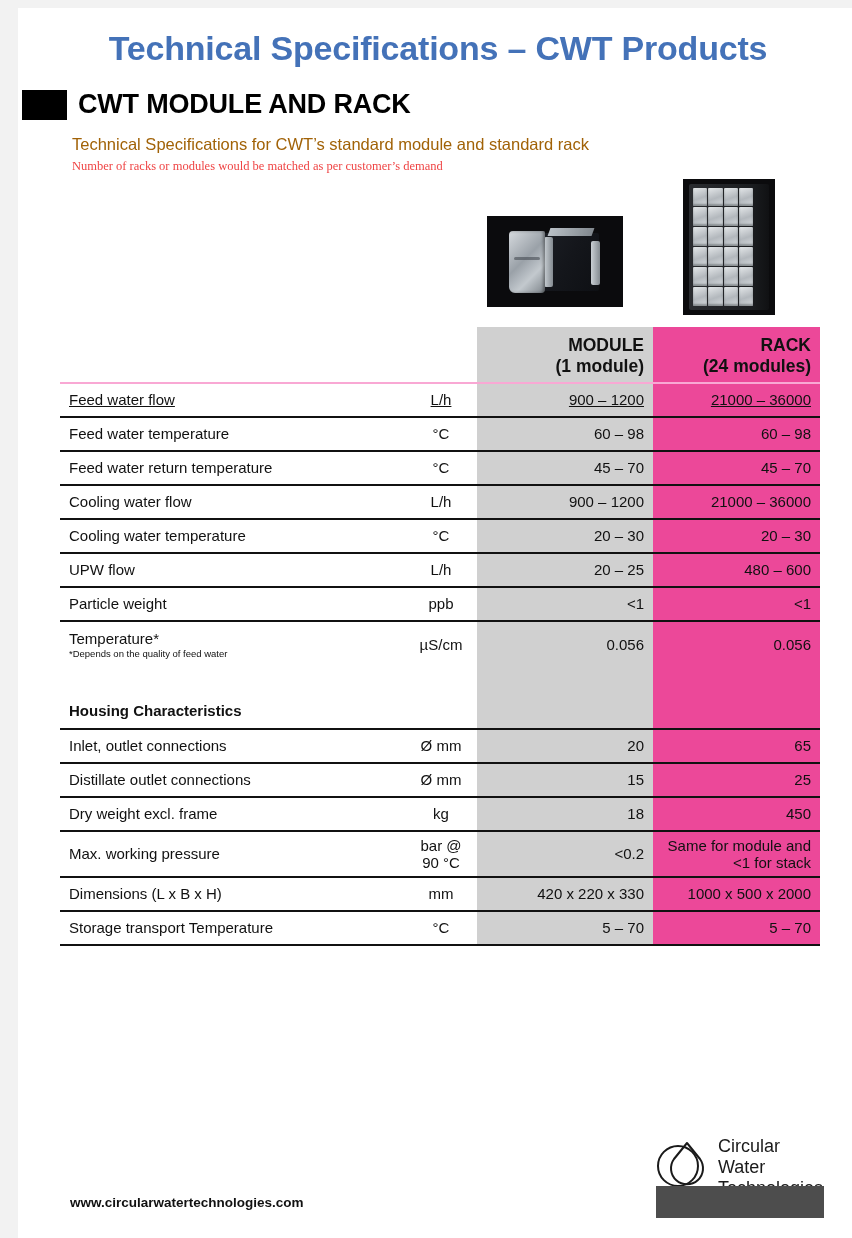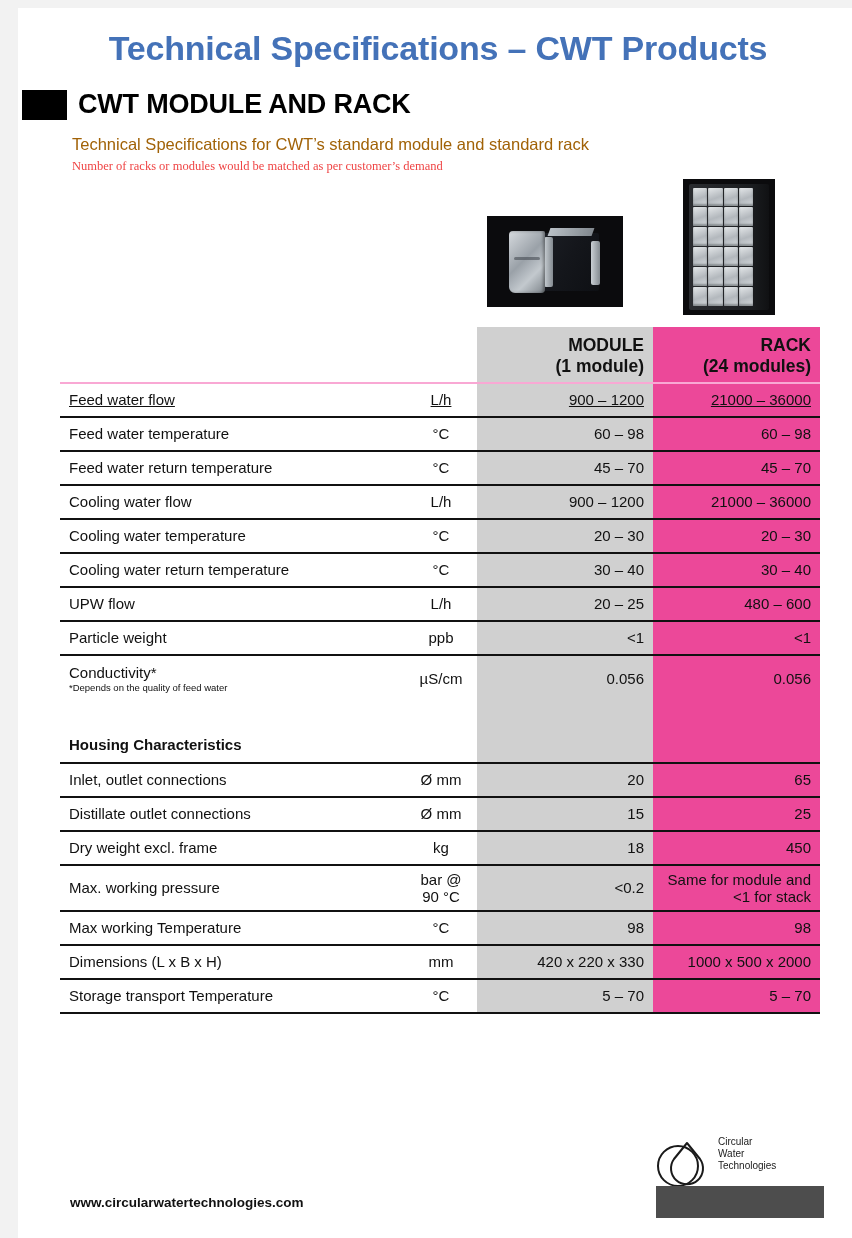--- a/index.html
+++ b/index.html
@@ -215,21 +215,21 @@
     bottom: 24px;
     width: 212px;
     height: 94px;
   }
   .logo-mark {
     position: absolute; left: 38px; top: 16px;
     width: 52px; height: 52px;
   }
   .logo-text {
     position: absolute; left: 100px; top: 16px;
-    font-size: 10px;
+    font-size: 18px;
     line-height: 1.18;
     color: #1a1a1a;
     font-family: "Liberation Sans", sans-serif;
   }
   .logo-bar {
     position: absolute;
     left: 38px; bottom: -4px;
     width: 168px; height: 32px;
     background: #4d4d4d;
   }
@@ -326,40 +326,34 @@
           <td class="col-mod">900 – 1200</td>
           <td class="col-rack">21000 – 36000</td>
         </tr>
         <tr class="row">
           <td>Cooling water temperature</td>
           <td class="unit">°C</td>
           <td class="col-mod">20 – 30</td>
           <td class="col-rack">20 – 30</td>
         </tr>
         <tr class="row">
-          <td>Cooling water return temperature</td>
-          <td class="unit">°C</td>
-          <td class="col-mod">30 – 40</td>
-          <td class="col-rack">30 – 40</td>
-        </tr>
-        <tr class="row">
           <td>UPW flow</td>
           <td class="unit">L/h</td>
           <td class="col-mod">20 – 25</td>
           <td class="col-rack">480 – 600</td>
         </tr>
         <tr class="row">
           <td>Particle weight</td>
           <td class="unit">ppb</td>
           <td class="col-mod">&lt;1</td>
           <td class="col-rack">&lt;1</td>
         </tr>
         <tr class="row tall">
           <td>
-            <span class="name-main">Conductivity*</span>
+            <span class="name-main">Temperature*</span>
             <span class="name-note">*Depends on the quality of feed water</span>
           </td>
           <td class="unit">µS/cm</td>
           <td class="col-mod">0.056</td>
           <td class="col-rack">0.056</td>
         </tr>
         <tr class="spacer">
           <td></td>
           <td></td>
           <td class="col-mod"></td>
@@ -387,26 +381,20 @@
           <td>Dry weight excl. frame</td>
           <td class="unit">kg</td>
           <td class="col-mod">18</td>
           <td class="col-rack">450</td>
         </tr>
         <tr class="row tall">
           <td>Max. working pressure</td>
           <td class="unit">bar @ 90 °C</td>
           <td class="col-mod">&lt;0.2</td>
           <td class="col-rack">Same for module and &lt;1 for stack</td>
-        </tr>
-        <tr class="row">
-          <td>Max working Temperature</td>
-          <td class="unit">°C</td>
-          <td class="col-mod">98</td>
-          <td class="col-rack">98</td>
         </tr>
         <tr class="row">
           <td>Dimensions (L x B x H)</td>
           <td class="unit">mm</td>
           <td class="col-mod">420 x 220 x 330</td>
           <td class="col-rack">1000 x 500 x 2000</td>
         </tr>
         <tr class="row last">
           <td>Storage transport Temperature</td>
           <td class="unit">°C</td>

